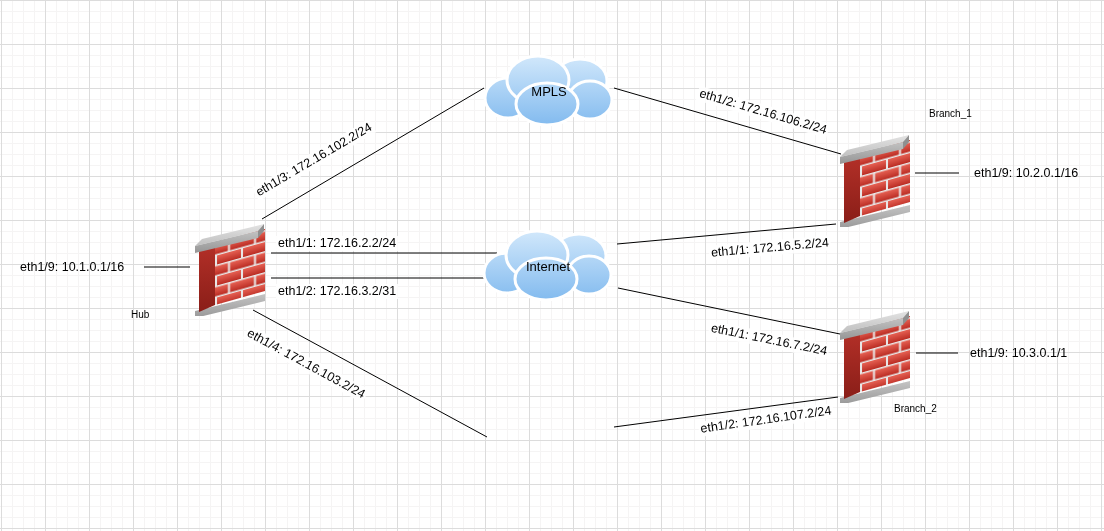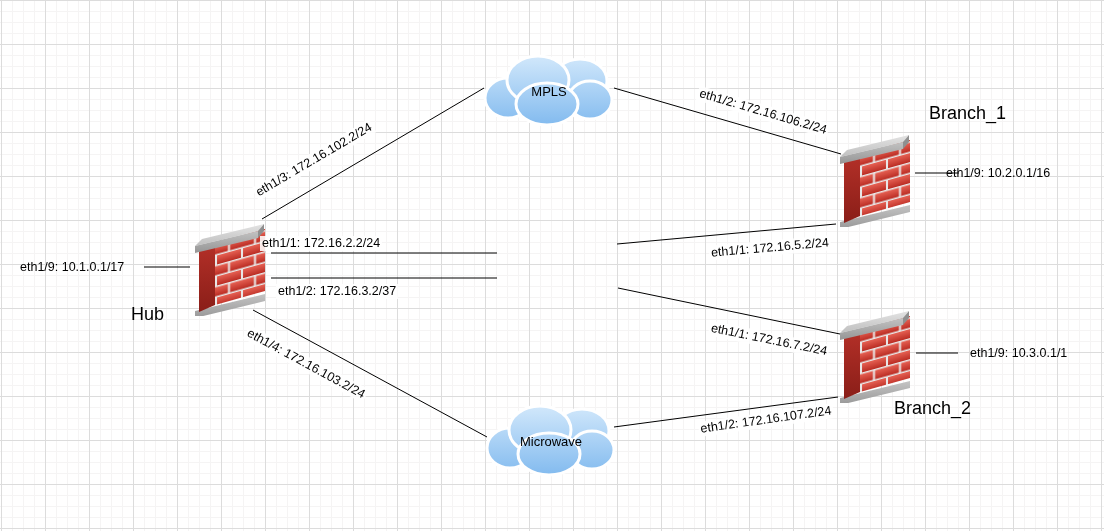--- a/index.html
+++ b/index.html
@@ -25,21 +25,21 @@
     font-size:12.5px;
     color:#000;
     white-space:nowrap;
     background:rgba(255,255,255,0.88);
     padding:0 2px;
     line-height:15px;
   }
   .rot{transform-origin:center center;}
   .node-label{
     position:absolute;
-    font-size:18px;
+    font-size:10px;
     color:#000;
     white-space:nowrap;
     line-height:15px;
   }
   .cloud-text{
     position:absolute;
     left:0;top:33px;
     width:100%;
     text-align:center;
     font-size:13px;
@@ -118,25 +118,25 @@
     <line x1="915" y1="173" x2="959" y2="173"></line>
     <line x1="916" y1="353" x2="958" y2="353"></line>
   </svg>
 
   <div class="node" style="left:483px;top:51px">
     <svg class="cloud-svg" viewBox="0 0 132 78">
         <use href="#cloud-icon"></use>
       </svg>
     <div class="cloud-text">MPLS</div>
   </div>
-  <div class="node" style="left:485px;top:401px">
+  <div class="node" style="left:482px;top:226px">
     <svg class="cloud-svg" viewBox="0 0 132 78">
         <use href="#cloud-icon"></use>
       </svg>
-    <div class="cloud-text">Microwave</div>
+    <div class="cloud-text">Internet</div>
   </div>
 
   <div class="node" style="left:190px;top:220px">
     <svg class="fw" viewBox="0 0 78 96">
         <use href="#fw-icon"></use>
       </svg>
   </div>
   <div class="node" style="left:835px;top:131px">
     <svg class="fw" viewBox="0 0 78 96">
         <use href="#fw-icon"></use>
@@ -145,26 +145,26 @@
   <div class="node" style="left:835px;top:307px">
     <svg class="fw" viewBox="0 0 78 96">
         <use href="#fw-icon"></use>
       </svg>
   </div>
 
   <div class="node-label" style="left:131px;top:307px">Hub</div>
   <div class="node-label" style="left:929px;top:106px">Branch_1</div>
   <div class="node-label" style="left:894px;top:401px">Branch_2</div>
 
-  <div class="edge-label" style="left:18px;top:260px;background:transparent">eth1/9: 10.1.0.1/17</div>
-  <div class="edge-label" style="left:944px;top:166px;background:transparent">eth1/9: 10.2.0.1/16</div>
+  <div class="edge-label" style="left:18px;top:260px;background:transparent">eth1/9: 10.1.0.1/16</div>
+  <div class="edge-label" style="left:972px;top:166px;background:transparent">eth1/9: 10.2.0.1/16</div>
   <div class="edge-label" style="left:968px;top:346px;background:transparent">eth1/9: 10.3.0.1/1</div>
 
   <div class="edge-label rot" style="left:314px;top:160px;transform:translate(-50%,-50%) rotate(-30.5deg)">eth1/3: 172.16.102.2/24</div>
   <div class="edge-label rot" style="left:763px;top:112px;transform:translate(-50%,-50%) rotate(16.3deg)">eth1/2: 172.16.106.2/24</div>
-  <div class="edge-label" style="left:260px;top:236px">eth1/1: 172.16.2.2/24</div>
-  <div class="edge-label" style="left:276px;top:284px">eth1/2: 172.16.3.2/37</div>
+  <div class="edge-label" style="left:276px;top:236px">eth1/1: 172.16.2.2/24</div>
+  <div class="edge-label" style="left:276px;top:284px">eth1/2: 172.16.3.2/31</div>
   <div class="edge-label rot" style="left:770px;top:248px;transform:translate(-50%,-50%) rotate(-5deg)">eth1/1: 172.16.5.2/24</div>
   <div class="edge-label rot" style="left:769px;top:340px;transform:translate(-50%,-50%) rotate(11.5deg)">eth1/1: 172.16.7.2/24</div>
   <div class="edge-label rot" style="left:306px;top:364px;transform:translate(-50%,-50%) rotate(28.5deg)">eth1/4: 172.16.103.2/24</div>
   <div class="edge-label rot" style="left:766px;top:420px;transform:translate(-50%,-50%) rotate(-8deg)">eth1/2: 172.16.107.2/24</div>
 
 </div>
 
 </body></html>

